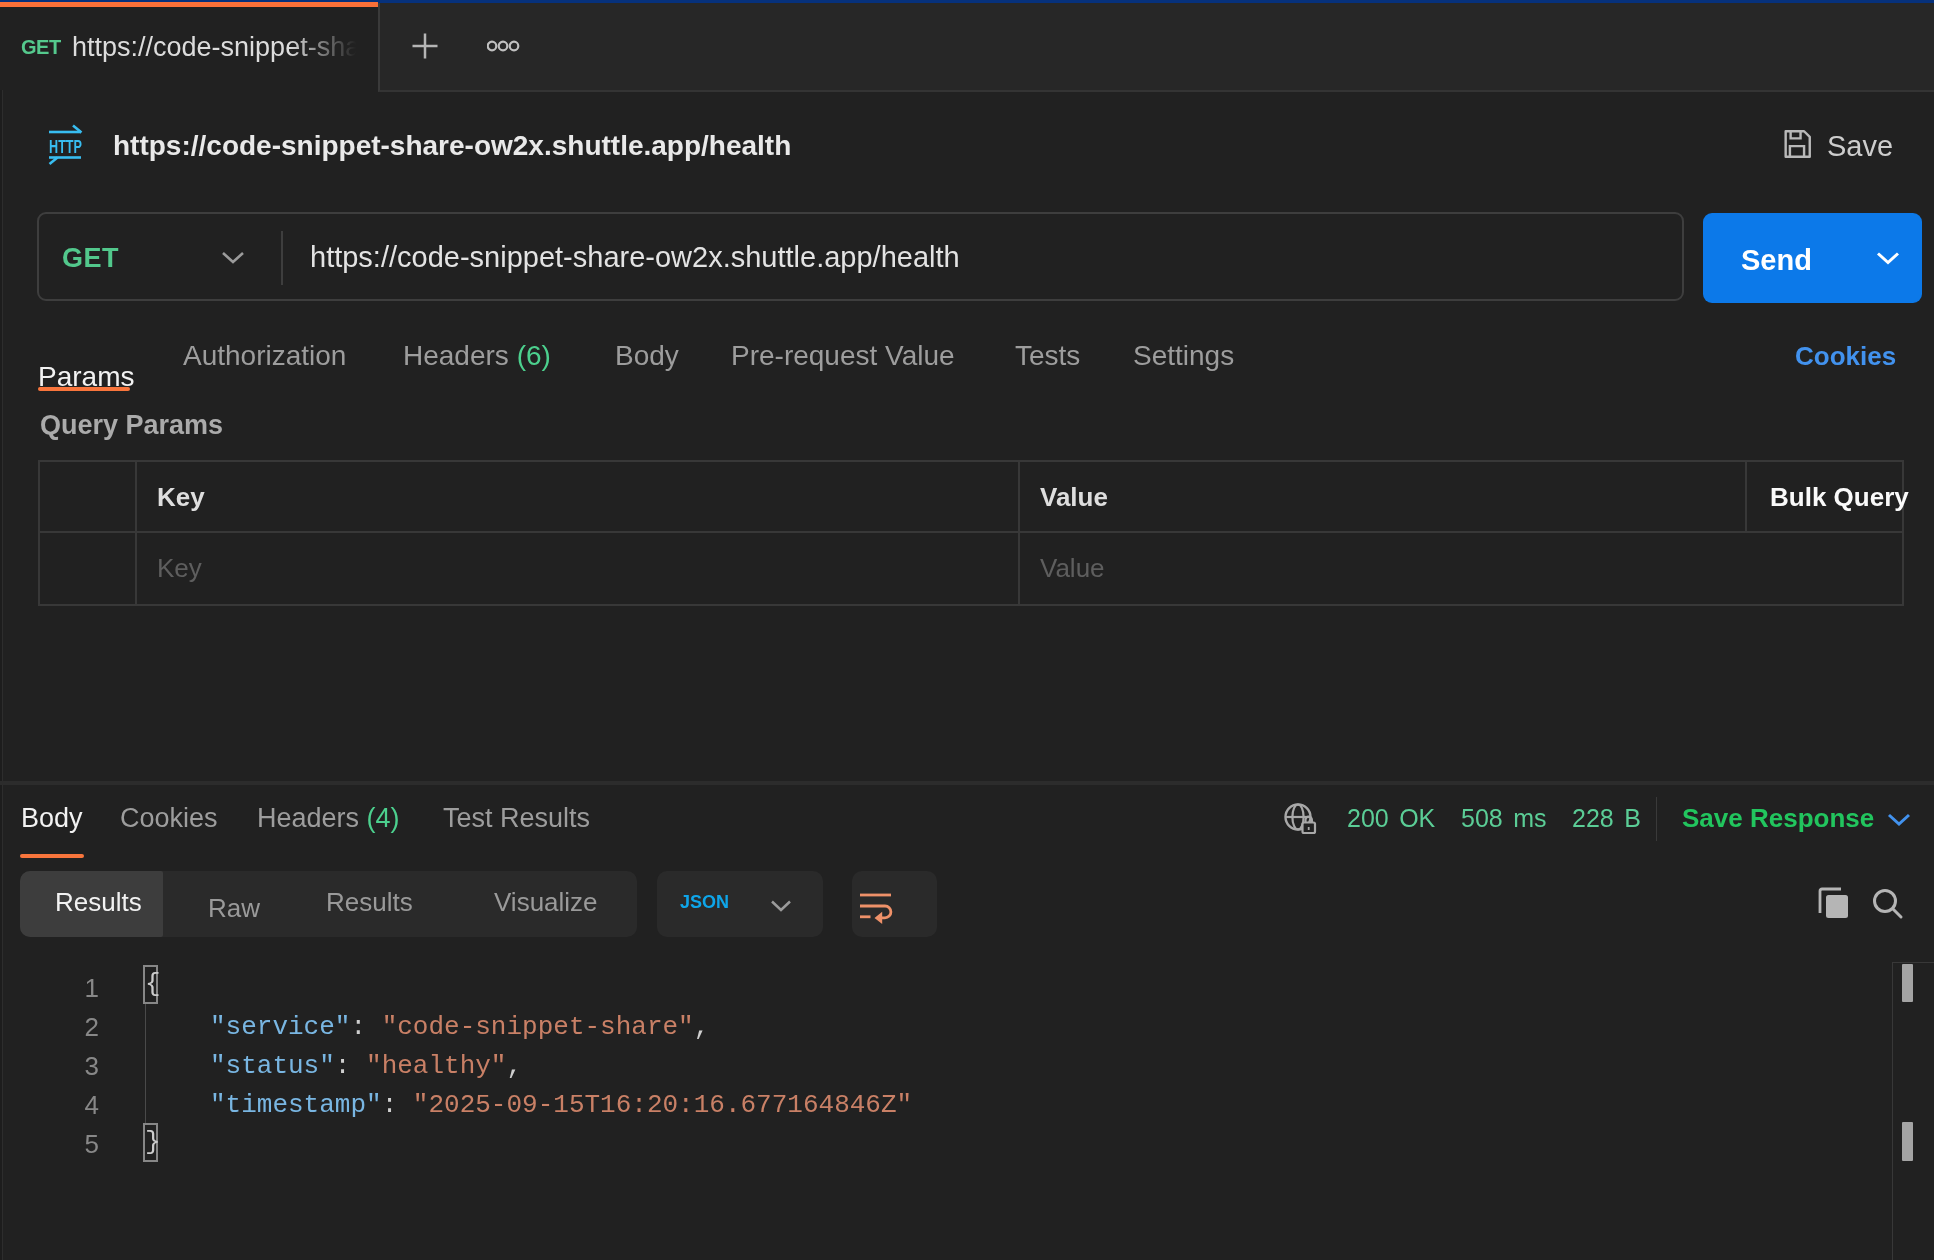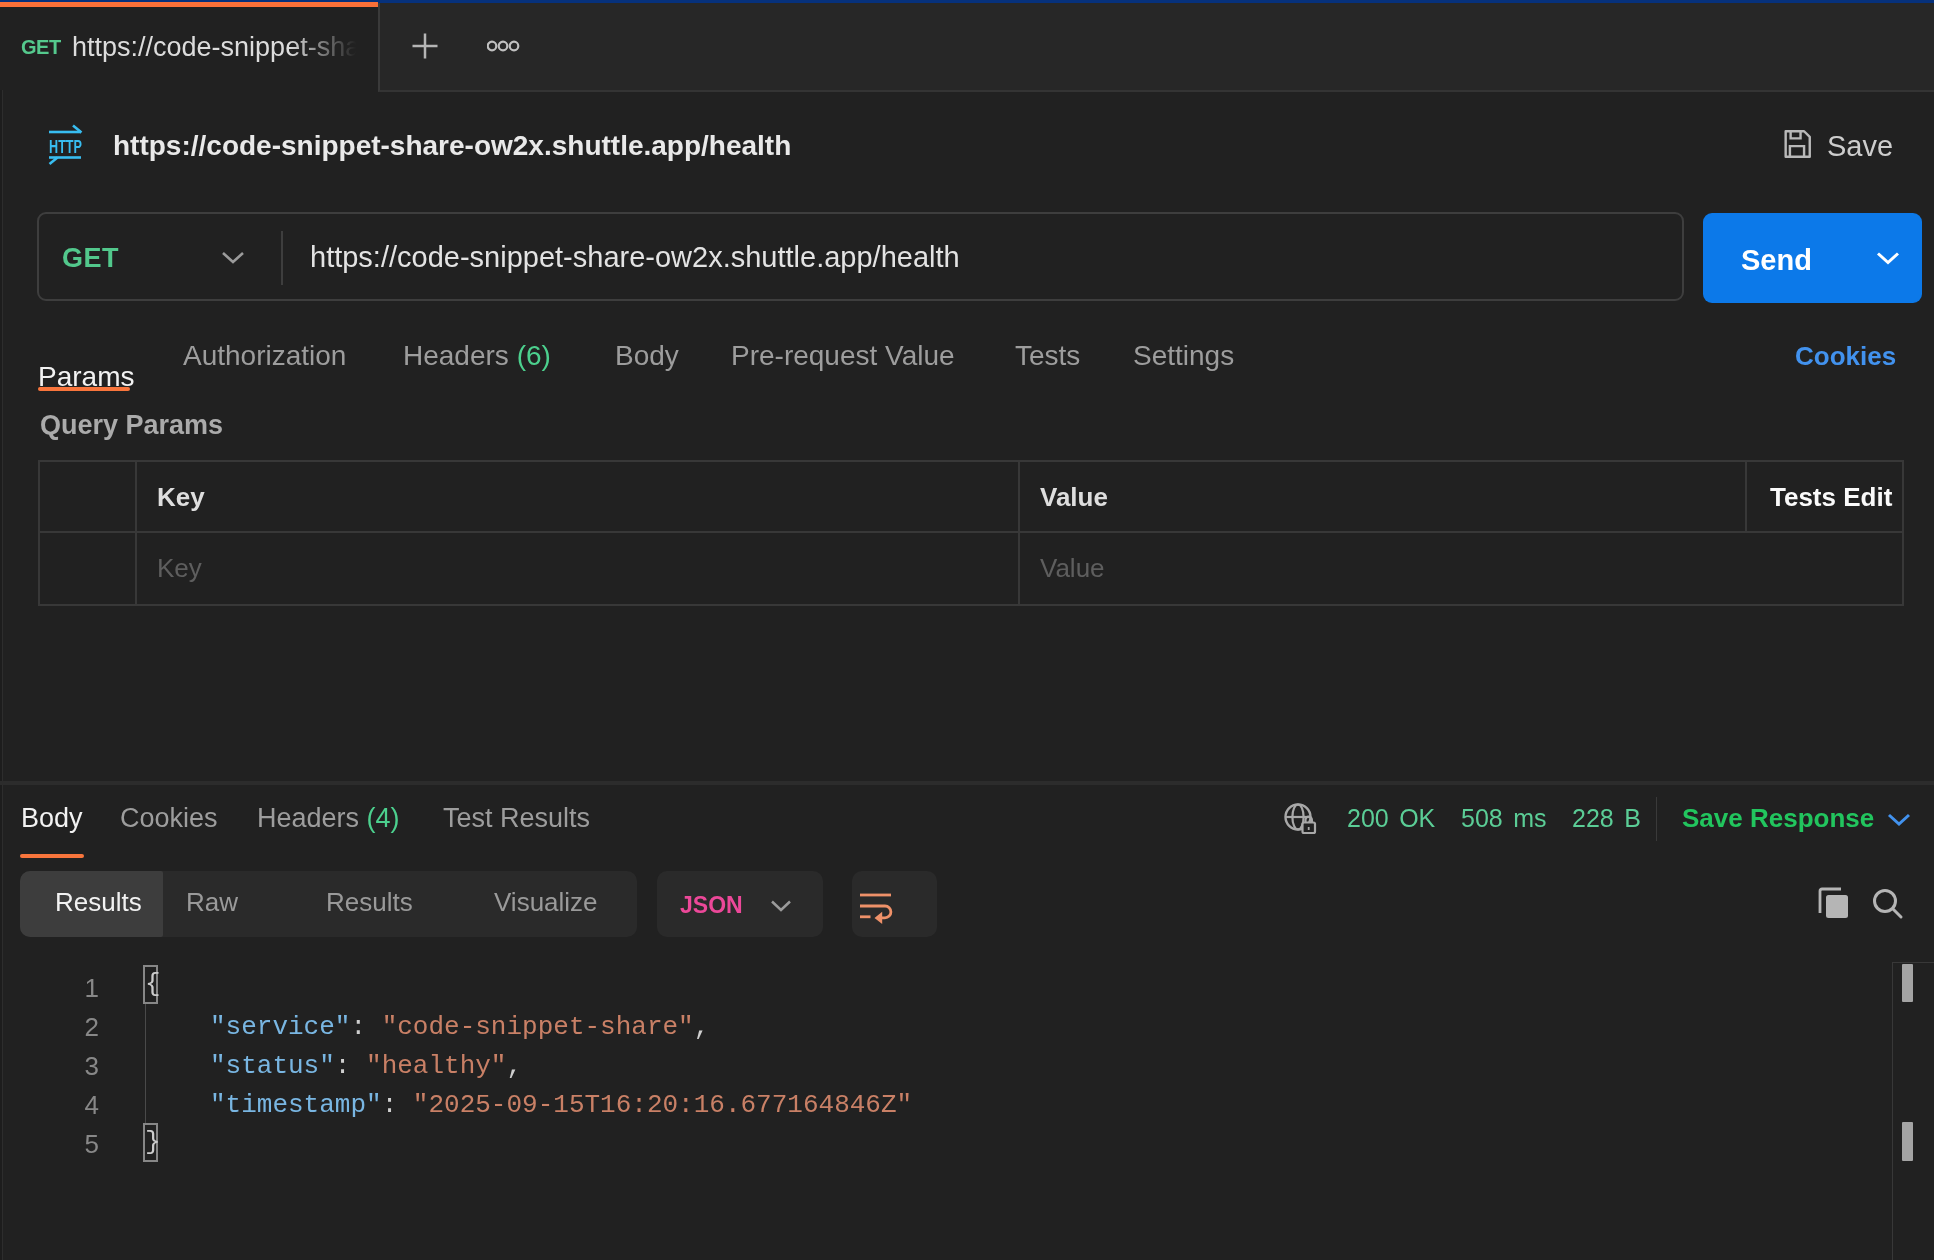--- a/index.html
+++ b/index.html
@@ -54,21 +54,21 @@
   #resp-underline { left:20px; top:854px; width:64px; height:4px; background:#f8753c; border-radius:2px; }
   .stat { top:804px; font-size:25px; color:#5bcd96; word-spacing:3.5px; }
   #statdiv { left:1656px; top:797px; width:1px; height:44px; background:#3a3a3a; }
   #saveresp { left:1682px; top:803px; font-size:26px; font-weight:600; color:#22c55e; }
 
   
   #segwrap { left:20px; top:871px; width:617px; height:66px; background:#2a2a2a; border-radius:10px; }
   #seg-pretty { left:20px; top:871px; width:143px; height:66px; background:#3d3d3d; border-radius:10px 2px 2px 10px; }
   .segtext { top:887px; font-size:26px; color:#9a9a9a; }
   #jsonbox { left:657px; top:871px; width:166px; height:66px; background:#2a2a2a; border-radius:10px; }
-  #jsontext { left:680px; top:892px; font-size:23px; font-weight:600; color:#ec4899; }
+  #jsontext { left:680px; top:892px; font-size:18px; font-weight:600; color:#0ea5e9; }
   #wrapbtn { left:852px; top:871px; width:85px; height:66px; background:#2a2a2a; border-radius:10px; }
 
   
   .lnum { width:44px; text-align:right; font-size:26px; line-height:39px; color:#888888; }
   .codeline { font-size:26px; line-height:39px; white-space:pre; }
   .ck { color:#79b6e2; }
   .cv { color:#c98066; }
   .cp { color:#cfcfcf; }
   .bracebox { width:15px; height:39px; border:2px solid #878787; text-align:center; font-size:26px; line-height:35px; color:#cccccc; overflow:visible; }
   #indentline { left:145px; top:1004px; width:1px; height:119px; background:#4a4a4a; }
@@ -135,21 +135,21 @@
   <div class="abs" id="cookies-link">Cookies</div>
   <div class="abs" id="qp-head">Query Params</div>
 
   <div class="abs" id="tbl"></div>
   <div class="abs tline" style="left:38px; top:531px; width:1866px; height:2px;"></div>
   <div class="abs tline" style="left:135px; top:460px; width:2px; height:146px;"></div>
   <div class="abs tline" style="left:1018px; top:460px; width:2px; height:146px;"></div>
   <div class="abs tline" style="left:1745px; top:460px; width:2px; height:72px;"></div>
   <div class="abs" id="tbl-key-h">Key</div>
   <div class="abs" id="tbl-val-h">Value</div>
-  <div class="abs" id="tbl-bulk">Tests Edit</div>
+  <div class="abs" id="tbl-bulk">Bulk Query</div>
   <div class="abs" id="tbl-key-p">Key</div>
   <div class="abs" id="tbl-val-p">Value</div>
 
   <div class="abs" id="panediv"></div>
 
   <div class="abs resptab" style="left:21px; color:#f2f2f2;">Body</div>
   <div class="abs resptab" style="left:120px;">Cookies</div>
   <div class="abs resptab" style="left:257px;">Headers <span class="green">(4)</span></div>
   <div class="abs resptab" style="left:443px;">Test Results</div>
   <div class="abs" id="resp-underline"></div>
@@ -166,21 +166,21 @@
   <div class="abs stat" style="left:1572px;">228 B</div>
   <div class="abs" id="statdiv"></div>
   <div class="abs" id="saveresp">Save Response</div>
   <svg class="abs" style="left:1886px; top:812px;" width="26" height="16" viewBox="0 0 26 16">
     <path d="M3 3 L13 12 L23 3" stroke="#4292ee" stroke-width="3" fill="none"></path>
   </svg>
 
   <div class="abs" id="segwrap"></div>
   <div class="abs" id="seg-pretty"></div>
   <div class="abs segtext" style="left:55px; color:#f2f2f2;">Results</div>
-  <div class="abs segtext" style="left:186px;">Raw</div>
+  <div class="abs segtext" style="left:208px;margin-top:6px;">Raw</div>
   <div class="abs segtext" style="left:326px;">Results</div>
   <div class="abs segtext" style="left:494px;">Visualize</div>
   <div class="abs" id="jsonbox"></div>
   <div class="abs" id="jsontext">JSON</div>
   <svg class="abs" style="left:769px; top:899px;" width="24" height="14" viewBox="0 0 24 14">
     <path d="M3 2.5 L12 11 L21 2.5" stroke="#9b9b9b" stroke-width="2.5" fill="none"></path>
   </svg>
   <div class="abs" id="wrapbtn"></div>
   <svg class="abs" style="left:856px; top:886px;" width="40" height="40" viewBox="0 0 40 40">
     <path d="M4 9 H35" stroke="#ef9169" stroke-width="2.8" fill="none"></path>

